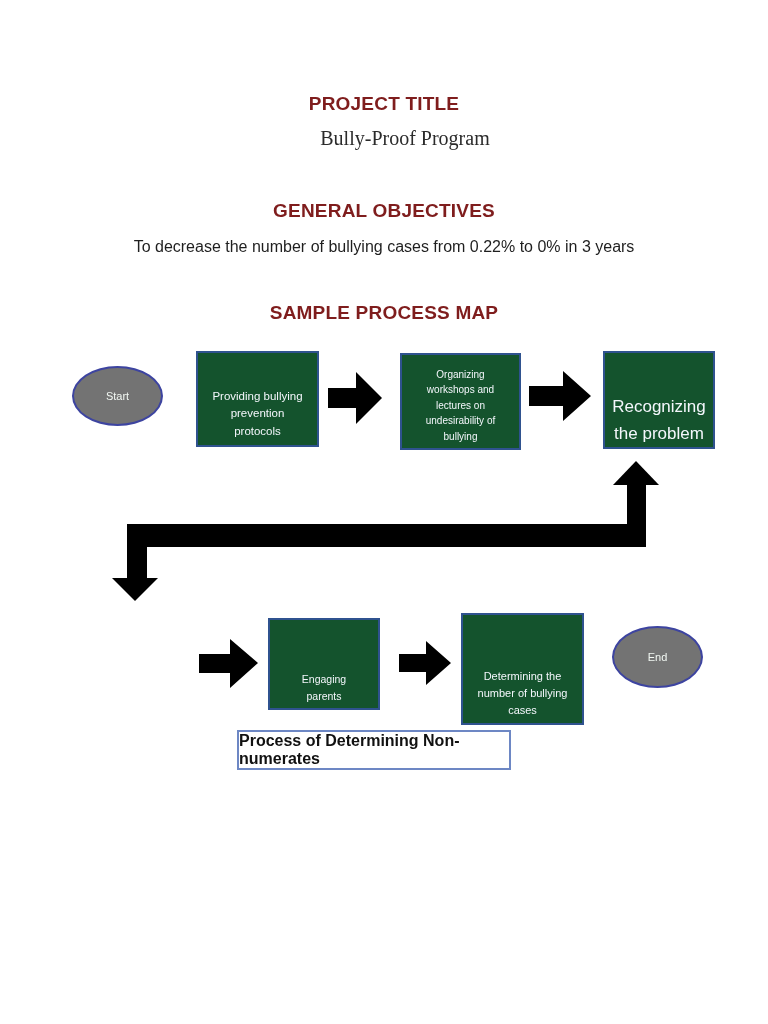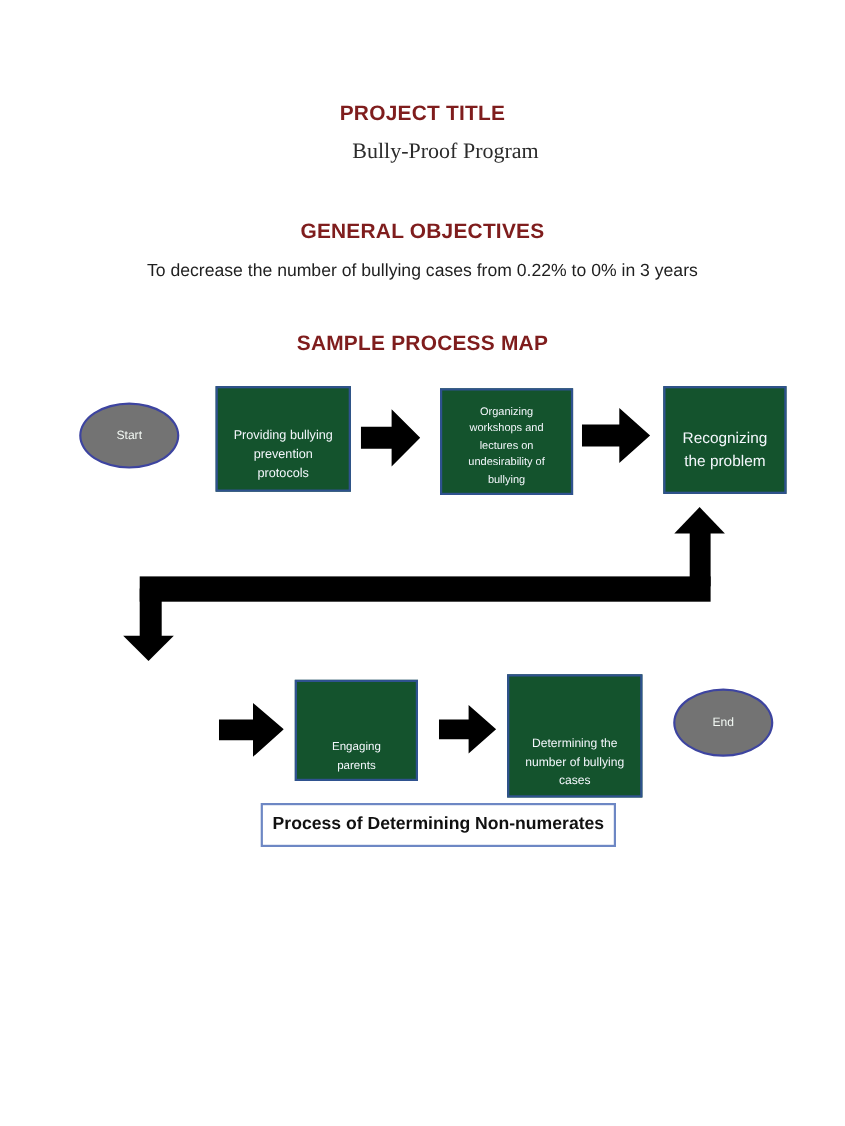--- a/index.html
+++ b/index.html
@@ -57,38 +57,38 @@
     display: flex;
     align-items: center;
     justify-content: center;
     font-size: 11px;
   }
   .arrow-svg { position: absolute; display: block; }
   .caption-box {
     position: absolute;
     left: 237px;
     top: 730px;
-    width: 323px;
+    width: 274px;
     height: 40px;
     border: 2px solid #6d87c4;
     background: #ffffff;
     display: flex;
     align-items: center;
     justify-content: center;
     font-weight: 700;
     font-size: 16px;
     color: #111111;
   }
 
   
   .t-start { left: 72px;  top: 366px; width: 91px;  height: 60px; }
   .t-end   { left: 612px; top: 626px; width: 91px;  height: 62px; }
   .s1 { left: 196px; top: 351px; width: 123px; height: 96px; font-size: 11.5px; padding: 4px 8px; }
   .s2 { left: 400px; top: 353px; width: 121px; height: 97px; font-size: 10px;   padding: 4px 14px; }
-  .s3 { left: 603px; top: 351px; width: 112px; height: 98px; font-size: 14px; padding: 16px 10px; }
+  .s3 { left: 603px; top: 351px; width: 112px; height: 98px; font-size: 17px; padding: 0 10px; }
   .s4 { left: 60px;  top: 617px; width: 127px; height: 93px; font-size: 10.5px; padding: 4px 8px; }
   .s5 { left: 268px; top: 618px; width: 112px; height: 92px; font-size: 10.5px; padding: 4px 20px; }
   .s6 { left: 461px; top: 613px; width: 123px; height: 112px; font-size: 11px; padding: 4px 10px; }
 
   .a1 { left: 328px; top: 369px; }
   .a2 { left: 529px; top: 369px; }
   .a3 { left: 199px; top: 637px; }
   .a4 { left: 399px; top: 639px; }
   .elbow { left: 100px; top: 455px; }
 </style>

